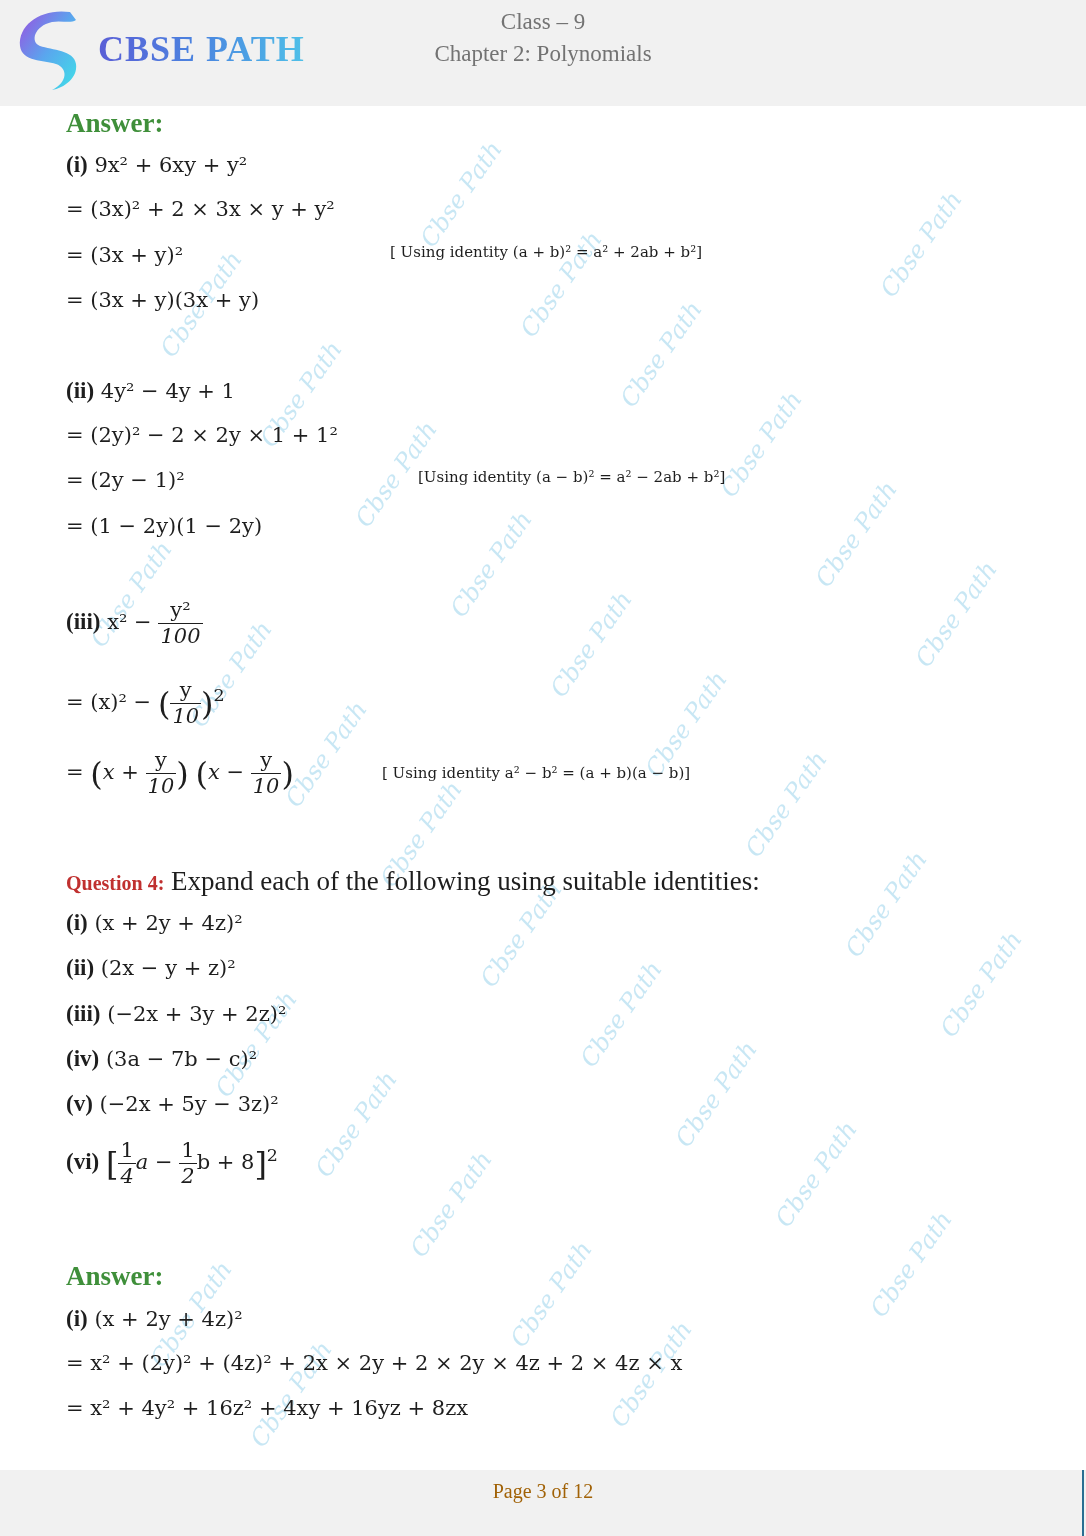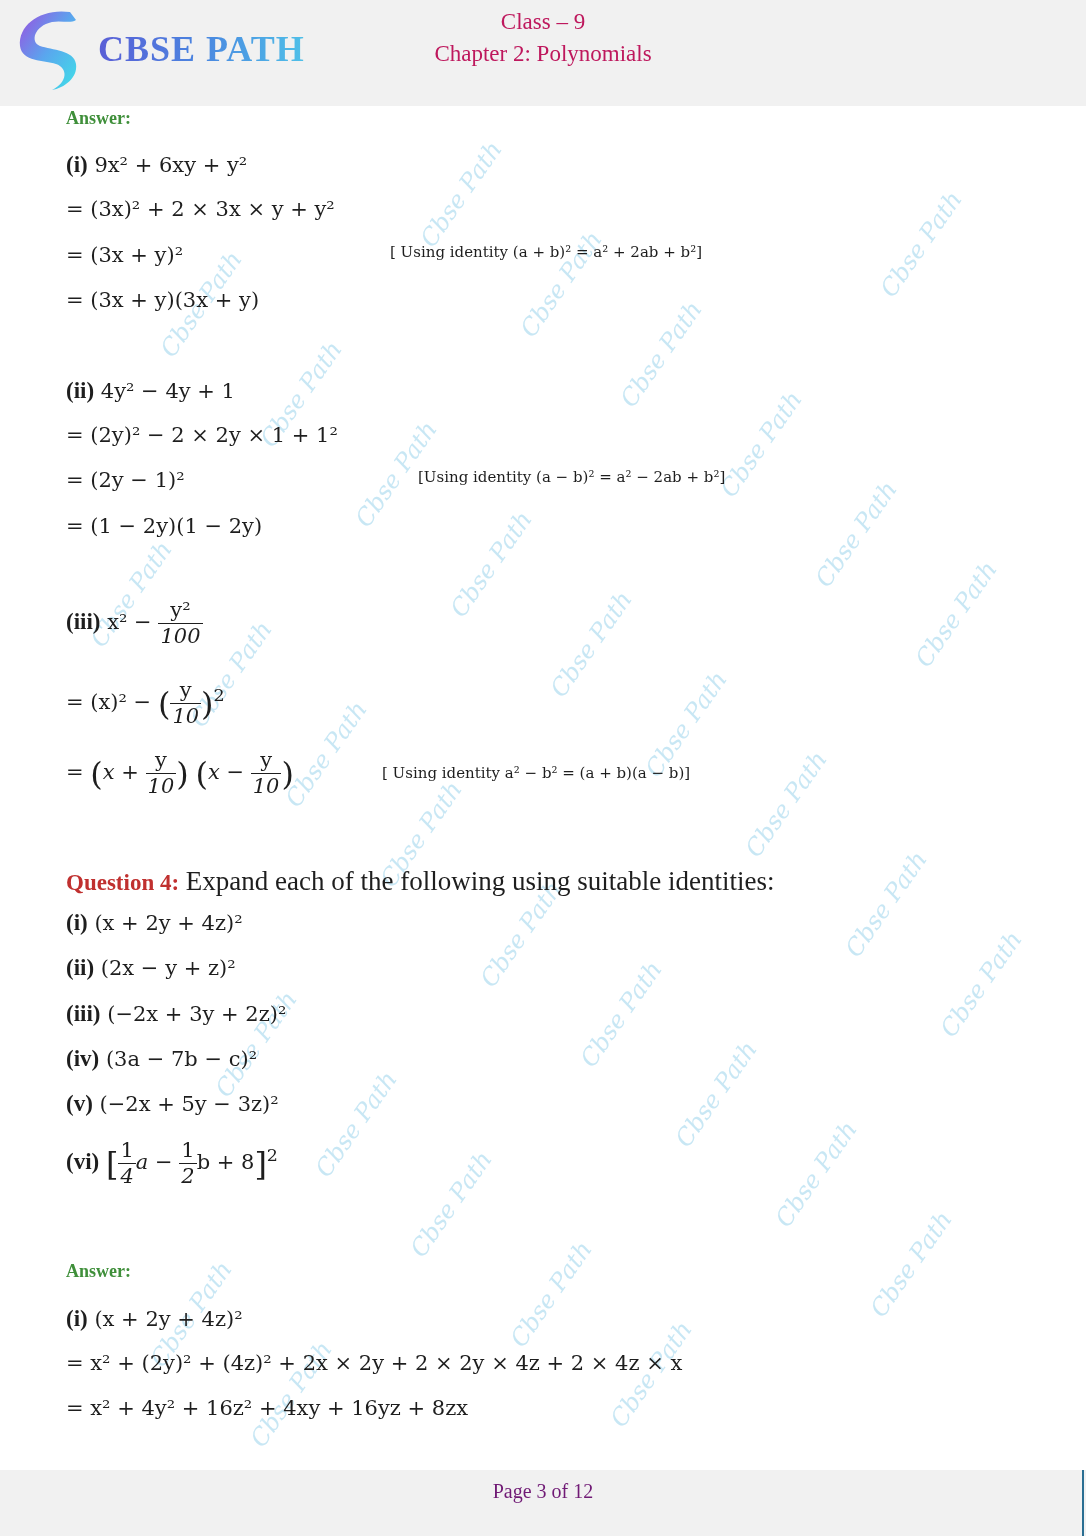--- a/index.html
+++ b/index.html
@@ -18,51 +18,51 @@
   }
   .logo-text {
     position: absolute; left: 86px; top: 22px;
     font-family: "Liberation Serif", serif; font-weight: bold; font-size: 36px;
     letter-spacing: 1px;
     background: linear-gradient(90deg, #5a5ed6 0%, #4a86e0 50%, #4fc0e8 100%);
     -webkit-background-clip: text; background-clip: text; color: transparent;
   }
   .head-lines {
     position: absolute; left: 343px; top: 6px; width: 400px; text-align: center;
-    font-family: "Liberation Serif", serif; font-size: 23px; color: #be185d;
+    font-family: "Liberation Serif", serif; font-size: 23px; color: #737373;
   }
   .head-lines div { height: 32px; line-height: 32px; }
   .content { position: absolute; left: 66px; top: 0; width: 960px; }
   .line {
     position: absolute; white-space: nowrap;
     font-family: "DejaVu Serif", serif; font-size: 21px; color: #1e1e1e;
   }
   .label { font-weight: bold; font-family: "Liberation Serif", serif; font-size: 23px; }
-  .answer { color: #3f8f3a; font-weight: bold; font-family: "Liberation Serif", serif; font-size: 18px; }
-  .qlabel { color: #c0302f; font-weight: bold; font-family: "Liberation Serif", serif; font-size: 23px; }
+  .answer { color: #3f8f3a; font-weight: bold; font-family: "Liberation Serif", serif; font-size: 27px; }
+  .qlabel { color: #c0302f; font-weight: bold; font-family: "Liberation Serif", serif; font-size: 20px; }
   .qtext { font-family: "Liberation Serif", serif; font-size: 27px; }
   .note { font-family: "DejaVu Serif", serif; font-size: 15px; }
   i { font-style: italic; }
   .frac { display: inline-block; vertical-align: middle; text-align: center; line-height: 1; }
   .frac span { display: block; padding: 0 2px; }
   .frac .num { border-bottom: 1.5px solid #1e1e1e; padding-bottom: 2px; }
   .frac .den { padding-top: 2px; font-style: italic; }
   .big { font-size: 32px; vertical-align: middle; }
   .watermark {
     position: absolute; font-family: "DejaVu Serif", serif; font-style: italic;
     font-size: 24px; color: #bfe3f3; transform: rotate(-55deg); white-space: nowrap;
     pointer-events: none; opacity: 0.85;
   }
   .footer {
     position: absolute; left: 0; top: 1470px; width: 1086px; height: 66px;
     background: #f1f1f1; text-align: center;
   }
   .footer-text {
     position: absolute; left: 0; right: 0; top: 10px;
-    font-family: "Liberation Serif", serif; font-size: 20px; color: #701a75;
+    font-family: "Liberation Serif", serif; font-size: 20px; color: #a16207;
   }
   .footer-bar { position: absolute; right: 2px; top: 0; width: 2px; height: 66px; background: #2a6e92; }
 </style>
 </head>
 <body>
 
 <div class="header">
   <div class="logo">
     <svg width="80" height="92" viewBox="0 0 80 92" style="position:absolute;left:0;top:0">
       <defs>

